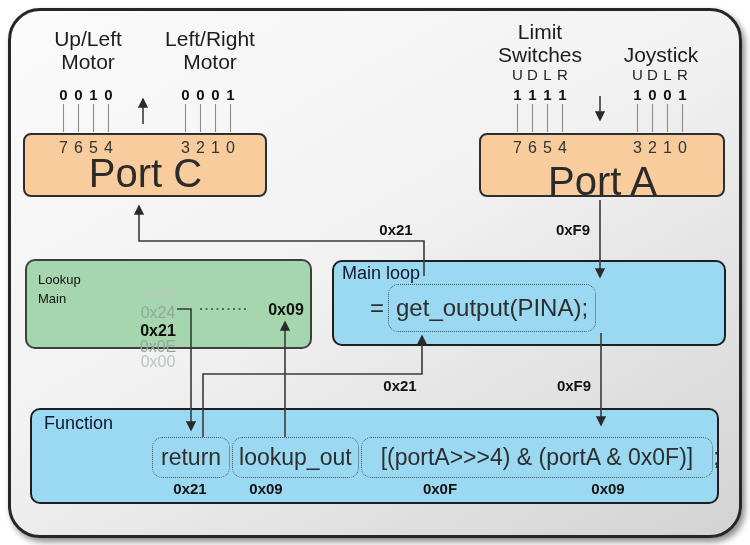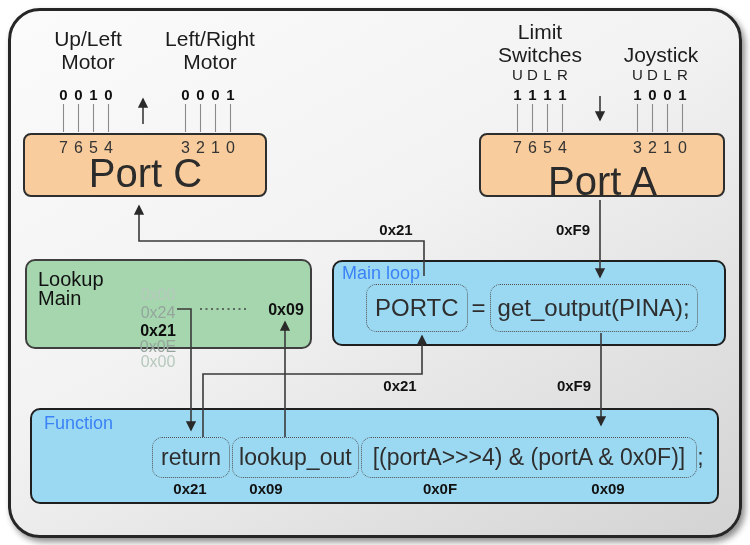--- a/index.html
+++ b/index.html
@@ -11,26 +11,26 @@
   .devlabel{font-size:21px;color:#1c1c1c;text-align:center;line-height:23px;}
   .charrow{display:flex;}
   .charrow span{width:15px;text-align:center;display:inline-block;}
   .bits{font-weight:bold;font-size:15px;color:#101010;}
   .pins{font-size:16px;color:#343434;}
   .sig{font-size:15px;color:#222222;}
   .portbox{background:#F8CC9C;border:2.5px solid #2e2e2e;border-radius:8px;}
   .portname{font-size:40px;color:#2b2b2b;text-align:center;line-height:42px;}
   .codebox{background:#9BD9F3;border:2.5px solid #1f1f1f;border-radius:10px;}
   .greenbox{background:#A5D6AE;border:2px solid #3f3f3f;border-radius:10px;}
-  .boxtitle{font-size:18px;color:#3b82f6;}
+  .boxtitle{font-size:18px;color:#0f172a;}
   .coderow{display:flex;align-items:center;color:#2e2e2e;white-space:nowrap;}
   .dotted{border:1.6px dotted #4f4f4f;border-radius:10px;display:flex;align-items:center;justify-content:center;
           white-space:nowrap;height:100%;box-sizing:border-box;}
   .hex{font-weight:bold;font-size:15px;color:#111111;text-align:center;}
-  .lt-title{font-size:20px;color:#111111;line-height:19px;}
+  .lt-title{font-size:13px;color:#111111;line-height:19px;}
   .lt-val{position:absolute;left:134px;width:48px;text-align:center;font-size:16px;line-height:17px;margin-top:23px;}
   .faint{color:#B6C9BD;}
   .mid{color:#95A59D;}
   .sel{color:#0d0d0d;font-weight:bold;}
   svg.overlay{position:absolute;left:0;top:0;pointer-events:none;}
 </style>
 </head>
 <body>
 
 <div class="stage">
@@ -130,31 +130,30 @@
   <div class="abs lt-val faint" style="top:263px;">0x00</div>
   <div class="abs lt-val mid" style="top:281px;">0x24</div>
   <div class="abs lt-val sel" style="top:299px;">0x21</div>
   <div class="abs lt-val mid" style="top:315px;">0x0E</div>
   <div class="abs lt-val faint" style="top:330px;">0x00</div>
   <div class="abs hex" style="left:262px;top:301px;width:48px;font-size:16px;">0x09</div>
 
   <div class="abs codebox" style="left:332px;top:260px;width:390px;height:82px;"></div>
   <div class="abs boxtitle" style="left:342px;top:263px;">Main loop</div>
   <div class="abs coderow" style="left:366px;top:284px;height:48px;font-size:24px;">
-    <div class="dotted" style="padding:0 8px;">PORTC</div>
     <div style="margin:0 4px;">=</div>
     <div class="dotted" style="padding:0 7px;">get_output(PINA);</div>
   </div>
 
   <div class="abs codebox" style="left:30px;top:408px;width:685px;height:92px;"></div>
   <div class="abs boxtitle" style="left:44px;top:413px;">Function</div>
   <div class="abs coderow" style="left:152px;top:437px;height:41px;font-size:23px;">
     <div class="dotted" style="padding:0 8px;margin-right:2px;">return</div>
     <div class="dotted" style="padding:0 6px;margin-right:2px;">lookup_out</div>
-    <div class="dotted" style="padding:0 11px;">[(portA&gt;&gt;&gt;4) &amp; (portA &amp; 0x0F)]</div>
+    <div class="dotted" style="padding:0 19px;">[(portA&gt;&gt;&gt;4) &amp; (portA &amp; 0x0F)]</div>
     <div>;</div>
   </div>
   <div class="abs hex" style="left:165px;top:480px;width:50px;">0x21</div>
   <div class="abs hex" style="left:241px;top:480px;width:50px;">0x09</div>
   <div class="abs hex" style="left:415px;top:480px;width:50px;">0x0F</div>
   <div class="abs hex" style="left:583px;top:480px;width:50px;">0x09</div>
 
   <div class="abs hex" style="left:372px;top:221px;width:48px;">0x21</div>
   <div class="abs hex" style="left:549px;top:221px;width:48px;">0xF9</div>
   <div class="abs hex" style="left:376px;top:377px;width:48px;">0x21</div>

